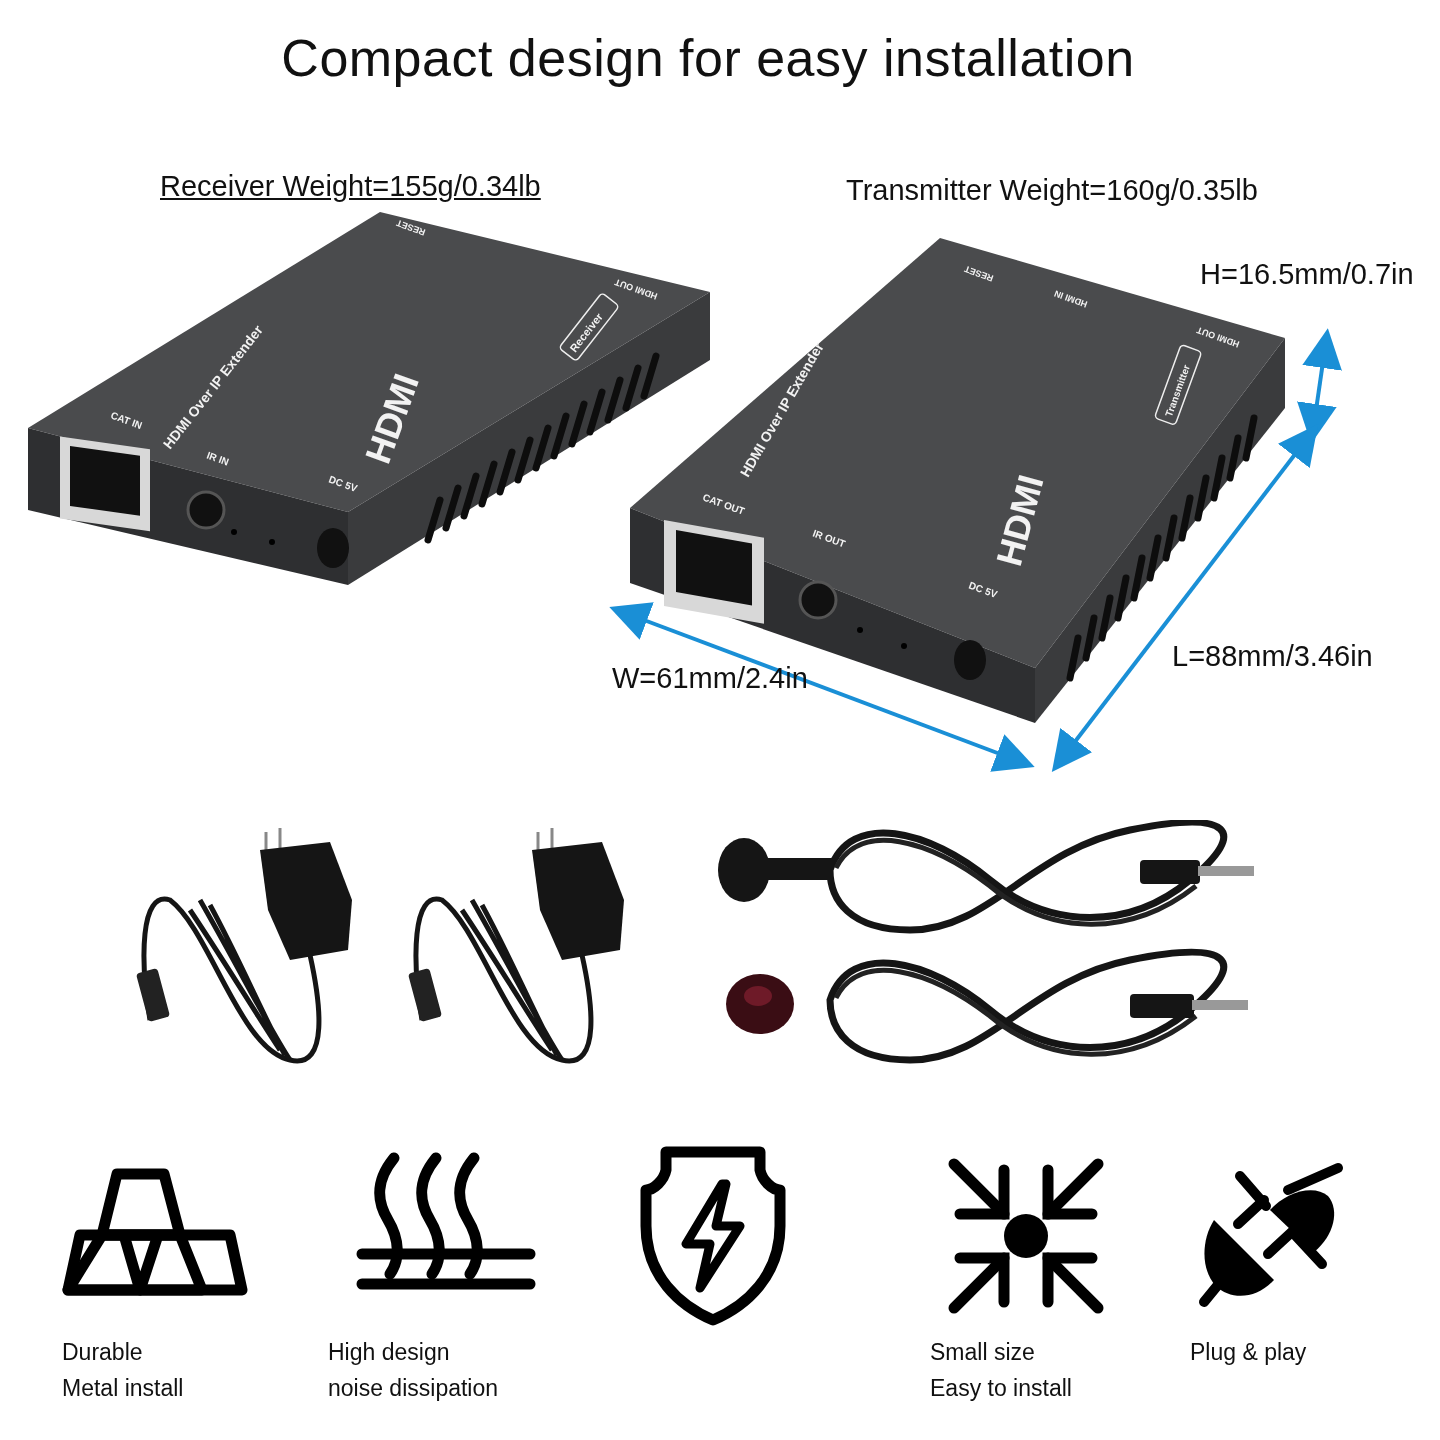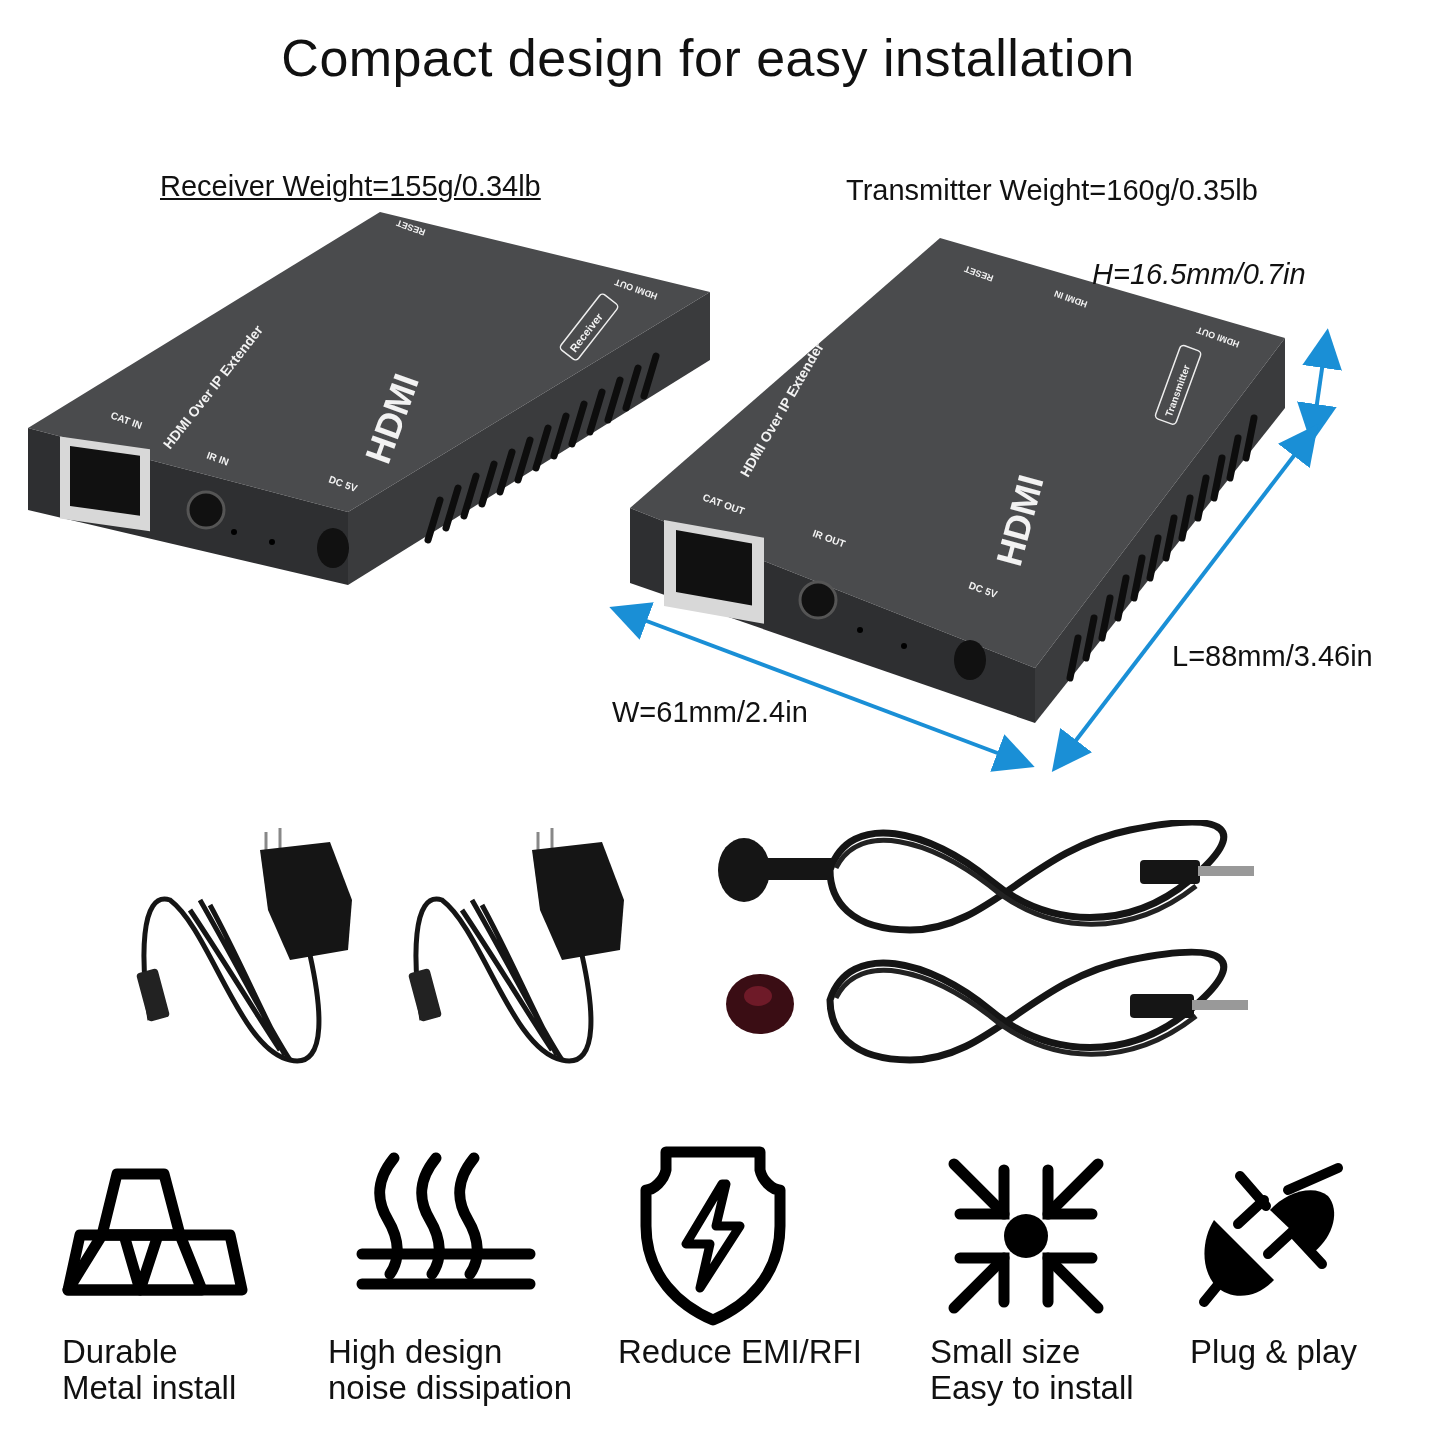--- a/index.html
+++ b/index.html
@@ -1,20 +1,20 @@
 <!DOCTYPE html>
 <html><head>
 <meta charset="utf-8">
 <style>
   html,body{margin:0;padding:0;background:#fff;}
   body{width:1440px;height:1440px;position:relative;overflow:hidden;font-family:"Liberation Sans","DejaVu Sans",sans-serif;color:#111;}
   .abs{position:absolute;}
   .title{left:0;width:1416px;top:28px;text-align:center;font-size:52px;font-weight:400;letter-spacing:0.5px;}
   .label{font-size:29px;white-space:nowrap;}
-  .feature-label{font-size:33px;line-height:36px;white-space:nowrap;}
+  .feature-label{font-size:23px;line-height:36px;white-space:nowrap;}
   svg{display:block;}
   .box-text{font-family:"Liberation Sans",sans-serif;fill:#f2f2f2;font-weight:700;}
 </style>
 </head>
 <body>
 
 <div class="abs title">Compact design for easy installation</div>
 
 <div class="abs label" style="left:160px;top:170px;text-decoration:underline;">Receiver Weight=155g/0.34lb</div>
 <div class="abs label" style="left:846px;top:174px;">Transmitter Weight=160g/0.35lb</div>
@@ -114,23 +114,23 @@
         <path d="M0,0 L10,5 L0,10 z" fill="#1a8fd6"></path>
       </marker>
     </defs>
     <g stroke="#1a8fd6" stroke-width="4" fill="none">
       <line x1="1325" y1="348" x2="1314" y2="424" marker-start="url(#ah)" marker-end="url(#ah)"></line>
       <line x1="1306" y1="440" x2="1064" y2="756" marker-start="url(#ah)" marker-end="url(#ah)"></line>
       <line x1="628" y1="614" x2="1016" y2="760" marker-start="url(#ah)" marker-end="url(#ah)"></line>
     </g>
   </svg>
 </div>
-<div class="abs label" style="left:1092px;top:258px;font-style:italic;">H=16.5mm/0.7in</div>
+<div class="abs label" style="left:1200px;top:258px;">H=16.5mm/0.7in</div>
 <div class="abs label" style="left:1172px;top:628px;margin-top:12px;">L=88mm/3.46in</div>
-<div class="abs label" style="left:612px;top:696px;">W=61mm/2.4in</div>
+<div class="abs label" style="left:612px;top:662px;">W=61mm/2.4in</div>
 
 <div class="abs" style="left:130px;top:820px;">
   <svg width="1150" height="280" viewBox="0 0 1150 280">
 
     <g>
       <line x1="136" y1="12" x2="136" y2="36" stroke="#888" stroke-width="3"></line>
       <line x1="150" y1="8" x2="150" y2="32" stroke="#888" stroke-width="3"></line>
       <polygon points="130,30 200,22 222,80 218,130 160,140 138,90" fill="#151515"></polygon>
       <path d="M180,135 C190,180 200,250 160,240 C110,230 80,110 40,80 C10,70 10,140 20,200" stroke="#151515" stroke-width="5" fill="none"></path>
       <path d="M60,90 C100,150 130,200 150,230 M70,80 C110,150 140,210 160,240 M80,85 C110,140 135,200 155,235" stroke="#151515" stroke-width="5" fill="none"></path>
@@ -197,21 +197,20 @@
   <div>noise dissipation</div>
 </div>
 
 <div class="abs" style="left:638px;top:1146px;">
   <svg width="150" height="180" viewBox="0 0 150 180">
     <path d="M28,6 L122,6 L122,24 C124,34 134,44 142,44 L142,80 C142,130 108,160 75,174 C42,160 8,130 8,80 L8,44 C16,44 26,34 28,24 Z" fill="none" stroke="#000" stroke-width="11" stroke-linejoin="round"></path>
     <path d="M84,38 L48,98 L72,98 L62,142 L102,80 L78,80 L88,38 Z" fill="none" stroke="#000" stroke-width="9" stroke-linejoin="round"></path>
   </svg>
 </div>
 <div class="abs feature-label" style="left:618px;top:1334px;">
-  <div>Reduce EMI/RFI</div>
 </div>
 
 <div class="abs" style="left:946px;top:1156px;">
   <svg width="160" height="160" viewBox="0 0 160 160">
     <g stroke="#000" stroke-width="11" stroke-linecap="round" fill="none">
       <line x1="8" y1="8" x2="58" y2="58"></line>
         <polyline points="14,58 58,58 58,14"></polyline>
       <line x1="152" y1="8" x2="102" y2="58"></line>
         <polyline points="146,58 102,58 102,14"></polyline>
       <line x1="8" y1="152" x2="58" y2="102"></line>

